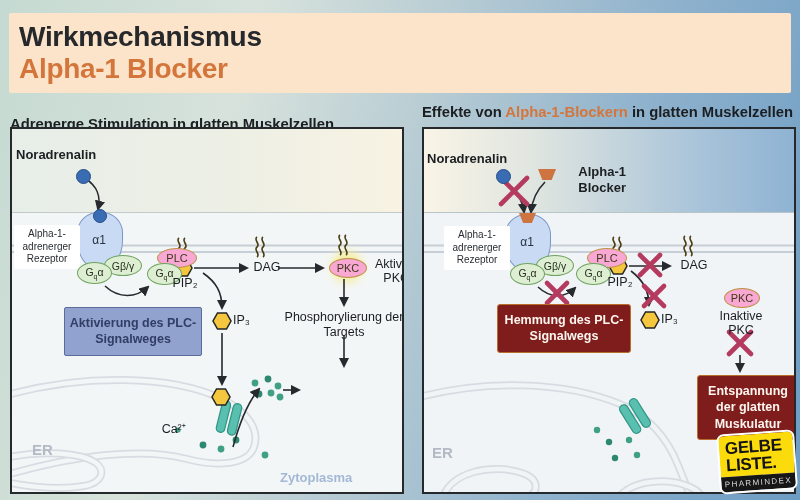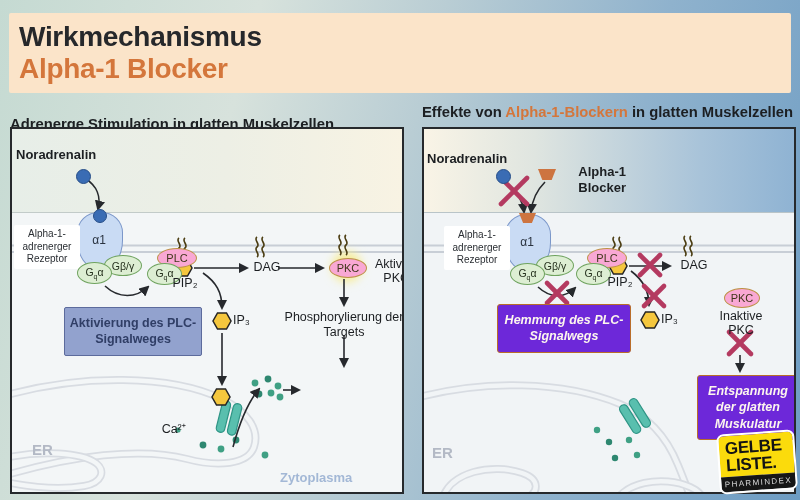--- a/index.html
+++ b/index.html
@@ -17,22 +17,22 @@
   .lbl{position:absolute;font-size:12.5px;color:#1c1f22;line-height:1.2;text-align:right;}
   .bold{font-weight:bold;}
   .goval{position:absolute;background:#ddeed3;border:1.4px solid #6fa35f;border-radius:50%;
     text-align:center;font-size:10.5px;color:#27321f;display:flex;align-items:center;justify-content:center;}
   .goval sub{font-size:7px;}
   .tanoval{position:absolute;background:#f9a8d4;border:1.4px solid #bd9347;border-radius:50%;
     text-align:center;font-size:11px;color:#40361a;display:flex;align-items:center;justify-content:center;}
   .bluebox{position:absolute;background:#92a2ce;border:1.5px solid #5c6b9c;color:#303e66;
     font-weight:bold;font-size:12.5px;text-align:center;padding:7px 4px;border-radius:2px;line-height:1.3;}
   .bluebox.light{color:#edf1f7;}
-  .orangebox{position:absolute;background:#6d28d9;border:1.5px solid #b96d2a;color:#fdf6ee;
-    font-weight:bold;font-size:12.5px;text-align:center;padding:7px 4px;border-radius:3px;line-height:1.3;font-style:italic;}
+  .orangebox{position:absolute;background:#7f1d1d;border:1.5px solid #b96d2a;color:#fdf6ee;
+    font-weight:bold;font-size:12.5px;text-align:center;padding:7px 4px;border-radius:3px;line-height:1.3;}
   .capbox{position:absolute;background:#ffffff;border-radius:2px;font-size:10px;line-height:1.25;
     text-align:center;color:#2a2e33;padding:3px 4px;}
   .receptor{position:absolute;background:#c9dbf4;border:1.5px solid #7b97c9;
     border-radius:46% 46% 44% 44% / 36% 36% 50% 50%;}
   .ligand{position:absolute;width:13px;height:13px;border-radius:50%;background:#3a6cb4;border:1.5px solid #274e88;}
   .trap{position:absolute;background:#cd7440;clip-path:polygon(0 0,100% 0,76% 100%,24% 100%);}
   .a1{position:absolute;font-size:12px;color:#2a3340;text-align:center;}
   .er-lbl{position:absolute;font-size:15px;color:#b3b9c5;font-weight:bold;}
   .zyto{position:absolute;font-size:13px;font-weight:bold;color:#a3b8d6;text-align:left;}
   #logo{position:absolute;left:720px;top:434px;width:74px;transform:rotate(-4deg);

